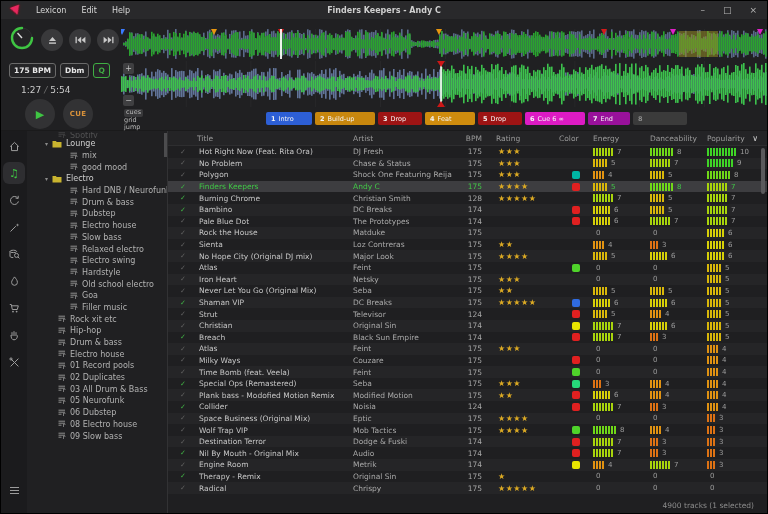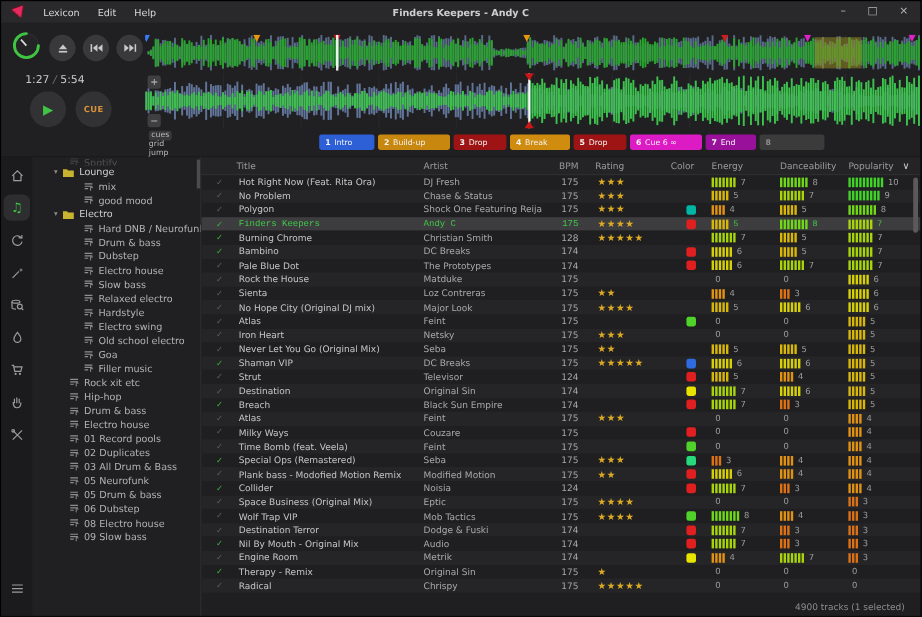--- a/index.html
+++ b/index.html
@@ -61,21 +61,21 @@
   .grid10{display:grid;grid-template-columns:29px 156px 101px 28px 14px 63px 34px 57px 57px auto;align-items:center;}
   .thead{height:15px;font-size:7.5px;color:#9b9b9b;background:#242426;border-bottom:1px solid #2e2e30;}
   .h-bpm{text-align:right;}
   .chevron{position:absolute;right:9px;top:3px;color:#cfcfcf;font-size:8px;}
   .row{height:11.6px;font-size:7.5px;}
   .row:nth-child(even){background:#252527;}
   .row.sel{background:#3d3d40;}
   .chk{padding-left:12px;color:#5f5f5f;font-size:7px;}
   .chk.g{color:#3fae43;font-weight:bold;}
   .ct{color:#c6c6c6;padding-left:2px;white-space:nowrap;overflow:hidden;}
-  .row.sel .ct,.row.sel .ca,.row.sel .cb,.row.sel .num{color:#41c746;font-family:Liberation Mono, monospace;}
+  .row.sel .ct,.row.sel .ca,.row.sel .cb,.row.sel .num{color:#41c746;}
   .ca{color:#a9a9a9;white-space:nowrap;overflow:hidden;}
   .cb{color:#a6a6a6;text-align:right;}
   .stars{color:#dcaa24;font-size:8px;letter-spacing:.5px;padding-left:2px;white-space:nowrap;}
   .colorcell{display:flex;justify-content:center;}
   .chip{width:8px;height:8px;border-radius:2px;display:block;}
   .bars{display:flex;align-items:center;}
   .bar{width:2px;height:8px;margin-right:1px;}
   .num{font-size:7px;color:#9c9c9c;margin-left:3px;}
   .status{position:absolute;right:13px;bottom:5px;font-size:7.5px;color:#8d8d8d;}
   .vthumb{position:absolute;right:2px;top:17px;width:4px;height:46px;background:#5a5a5c;border-radius:2px;}
@@ -121,20 +121,25 @@
               <path d="M10.4 0.8 L6.6 4 L10.4 7.2 Z" fill="currentColor"></path>
             </svg>
         </span>
         <span class="tbtn">
           <svg width="11" height="8" viewBox="0 0 11 8">
               <path d="M0.6 0.8 L4.4 4 L0.6 7.2 Z" fill="currentColor"></path>
               <path d="M4.8 0.8 L8.6 4 L4.8 7.2 Z" fill="currentColor"></path>
               <rect x="9.2" y="0.8" width="1.3" height="6.4" fill="currentColor"></rect>
             </svg>
         </span>
+      </div>
+      <div class="drow2">
+        <span class="fbox">175 BPM</span>
+        <span class="fbox">Dbm</span>
+        <span class="fbox q">Q</span>
       </div>
       <div class="drow3">
         <span>1:27</span><span class="tsep">/</span><span>5:54</span>
       </div>
       <div class="drow4">
         <span class="bigbtn">
             <span class="playg">▶</span>
           </span>
         <span class="bigbtn">
             <span class="cueg">CUE</span>
@@ -1488,21 +1493,21 @@
           <div class="cuebtn" style="background: rgb(200, 135, 14); min-width: 60px;">
             <span class="n">2</span>
             <span>Build-up</span>
           </div>
           <div class="cuebtn" style="background: rgb(158, 20, 20); min-width: 44px;">
             <span class="n">3</span>
             <span>Drop</span>
           </div>
           <div class="cuebtn" style="background: rgb(207, 140, 14); min-width: 50px;">
             <span class="n">4</span>
-            <span>Break</span>
+            <span>Feat</span>
           </div>
           <div class="cuebtn" style="background: rgb(158, 20, 20); min-width: 44px;">
             <span class="n">5</span>
             <span>Drop</span>
           </div>
           <div class="cuebtn" style="background: rgb(221, 27, 196); min-width: 60px;">
             <span class="n">6</span>
             <span>Cue 6 ∞</span>
           </div>
           <div class="cuebtn" style="background: rgb(153, 17, 155); min-width: 42px;">
@@ -1674,30 +1679,30 @@
           </span>
           <span>Relaxed electro</span>
         </div>
         <div class="sitem lvl2">
           <span style="display: flex;">
             <svg width="8" height="8" viewBox="0 0 8 8">
               <path d="M0.5 1.2 H7 M0.5 3.2 H7 M0.5 5.2 H3.5" stroke="#8e8e8e" stroke-width="1"></path>
               <path d="M5.5 7 V3.9 L7.5 4.4" stroke="#8e8e8e" fill="none" stroke-width="0.8"></path>
             </svg>
           </span>
-          <span>Hardstyle</span>
+          <span>Electro swing</span>
         </div>
         <div class="sitem lvl2">
           <span style="display: flex;">
             <svg width="8" height="8" viewBox="0 0 8 8">
               <path d="M0.5 1.2 H7 M0.5 3.2 H7 M0.5 5.2 H3.5" stroke="#8e8e8e" stroke-width="1"></path>
               <path d="M5.5 7 V3.9 L7.5 4.4" stroke="#8e8e8e" fill="none" stroke-width="0.8"></path>
             </svg>
           </span>
-          <span>Electro swing</span>
+          <span>Hardstyle</span>
         </div>
         <div class="sitem lvl2">
           <span style="display: flex;">
             <svg width="8" height="8" viewBox="0 0 8 8">
               <path d="M0.5 1.2 H7 M0.5 3.2 H7 M0.5 5.2 H3.5" stroke="#8e8e8e" stroke-width="1"></path>
               <path d="M5.5 7 V3.9 L7.5 4.4" stroke="#8e8e8e" fill="none" stroke-width="0.8"></path>
             </svg>
           </span>
           <span>Old school electro</span>
         </div>
@@ -1783,29 +1788,20 @@
           <span>03 All Drum &amp; Bass</span>
         </div>
         <div class="sitem lvl1">
           <span style="display: flex;">
             <svg width="8" height="8" viewBox="0 0 8 8">
               <path d="M0.5 1.2 H7 M0.5 3.2 H7 M0.5 5.2 H3.5" stroke="#8e8e8e" stroke-width="1"></path>
               <path d="M5.5 7 V3.9 L7.5 4.4" stroke="#8e8e8e" fill="none" stroke-width="0.8"></path>
             </svg>
           </span>
           <span>05 Neurofunk</span>
-        </div>
-        <div class="sitem lvl1">
-          <span style="display: flex;">
-            <svg width="8" height="8" viewBox="0 0 8 8">
-              <path d="M0.5 1.2 H7 M0.5 3.2 H7 M0.5 5.2 H3.5" stroke="#8e8e8e" stroke-width="1"></path>
-              <path d="M5.5 7 V3.9 L7.5 4.4" stroke="#8e8e8e" fill="none" stroke-width="0.8"></path>
-            </svg>
-          </span>
-          <span>05 Drum &amp; bass</span>
         </div>
         <div class="sitem lvl1">
           <span style="display: flex;">
             <svg width="8" height="8" viewBox="0 0 8 8">
               <path d="M0.5 1.2 H7 M0.5 3.2 H7 M0.5 5.2 H3.5" stroke="#8e8e8e" stroke-width="1"></path>
               <path d="M5.5 7 V3.9 L7.5 4.4" stroke="#8e8e8e" fill="none" stroke-width="0.8"></path>
             </svg>
           </span>
           <span>06 Dubstep</span>
         </div>
@@ -2354,21 +2350,21 @@
               <i class="bar" style="background: rgb(216, 183, 10);"></i>
               <i class="bar" style="background: rgb(216, 183, 10);"></i>
               <i class="bar" style="background: rgb(216, 183, 10);"></i>
               <i class="bar" style="background: rgb(216, 183, 10);"></i>
               <i class="bar" style="background: rgb(216, 183, 10);"></i>
               <span class="num">5</span>
             </span>
           </div>
           <div class="row grid10">
             <span class="chk">✓</span>
-            <span class="ct">Destination</span>
+            <span class="ct">Christian</span>
             <span class="ca">Original Sin</span>
             <span class="cb">174</span>
             <span></span>
             <span class="stars"></span>
             <span class="colorcell">
               <i class="chip" style="background: rgb(232, 228, 0);"></i>
             </span>
             <span class="bars">
               <i class="bar" style="background: rgb(168, 212, 12);"></i>
               <i class="bar" style="background: rgb(168, 212, 12);"></i>

